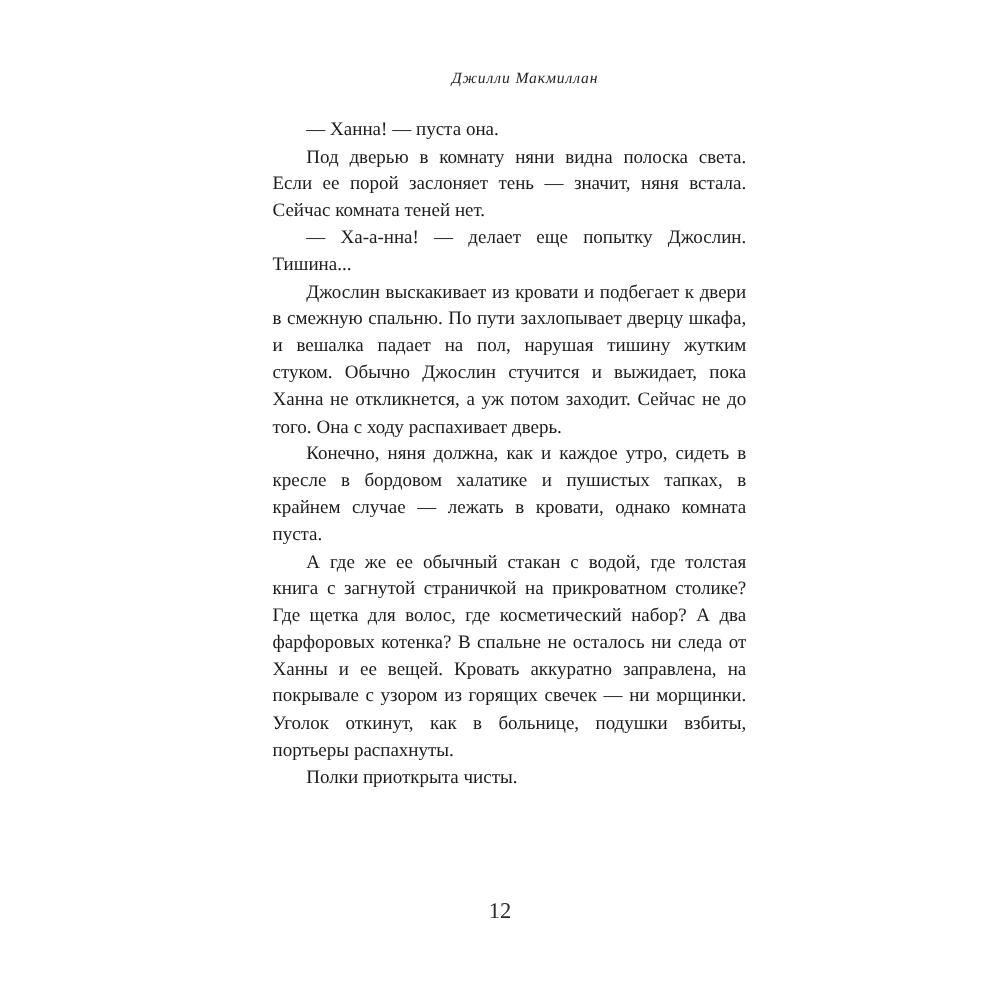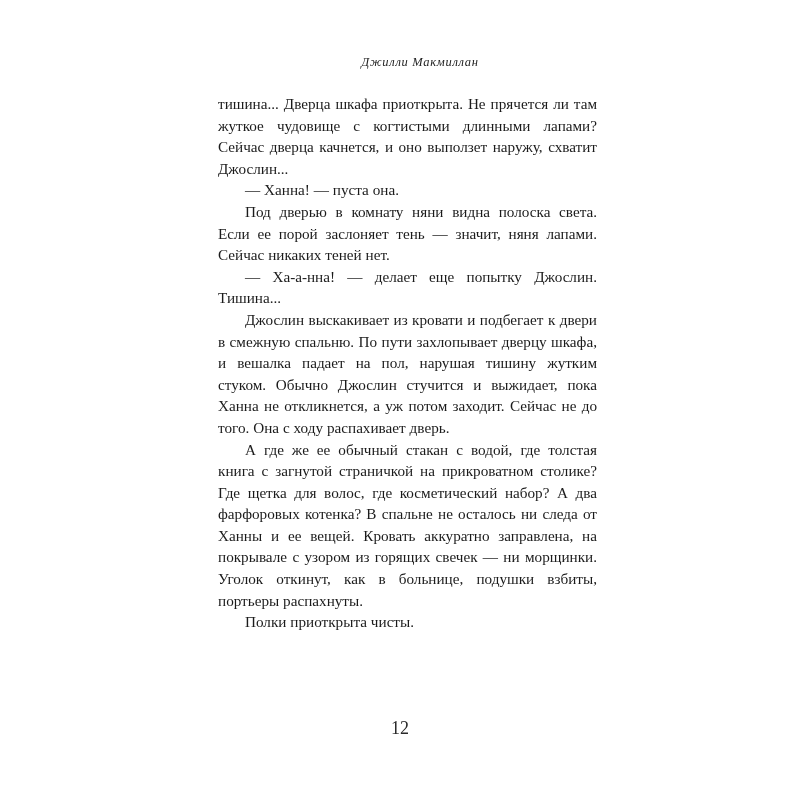--- a/index.html
+++ b/index.html
@@ -72,24 +72,24 @@
   }
 </style>
 </head>
 <body>
 
 <div class="page">
 
   <div class="running-head">Джилли Макмиллан</div>
 
   <div class="text-block">
-    <p class="para continued">тишина... Дверца шкафа приоткрыта. Не прячется ли там жуткое чудовище с когтистыми длинными лапами? Сейчас дверца качнется, и оно выползет наружу, схватит Джослин...</p>
     <p class="para">— Ханна! — пуста она.</p>
-    <p class="para">Под дверью в комнату няни видна полоска света. Если ее порой заслоняет тень — значит, няня лапами. Сейчас никаких теней нет.</p>
+    <p class="para">Под дверью в комнату няни видна полоска света. Если ее порой заслоняет тень — значит, няня встала. Сейчас комната теней нет.</p>
     <p class="para">— Ха-а-нна! — делает еще попытку Джослин. Тишина...</p>
     <p class="para">Джослин выскакивает из кровати и подбегает к двери в смежную спальню. По пути захлопывает дверцу шкафа, и вешалка падает на пол, нарушая тишину жутким стуком. Обычно Джослин стучится и выжидает, пока Ханна не откликнется, а уж потом заходит. Сейчас не до того. Она с ходу распахивает дверь.</p>
+    <p class="para">Конечно, няня должна, как и каждое утро, сидеть в кресле в бордовом халатике и пушистых тапках, в крайнем случае — лежать в кровати, однако комната пуста.</p>
     <p class="para">А где же ее обычный стакан с водой, где толстая книга с загнутой страничкой на прикроватном столике? Где щетка для волос, где косметический набор? А два фарфоровых котенка? В спальне не осталось ни следа от Ханны и ее вещей. Кровать аккуратно заправлена, на покрывале с узором из горящих свечек — ни морщинки. Уголок откинут, как в больнице, подушки взбиты, портьеры распахнуты.</p>
     <p class="para">Полки приоткрыта чисты.</p>
   </div>
 
   <div class="folio">12</div>
 
 </div>
 
 </body></html>

